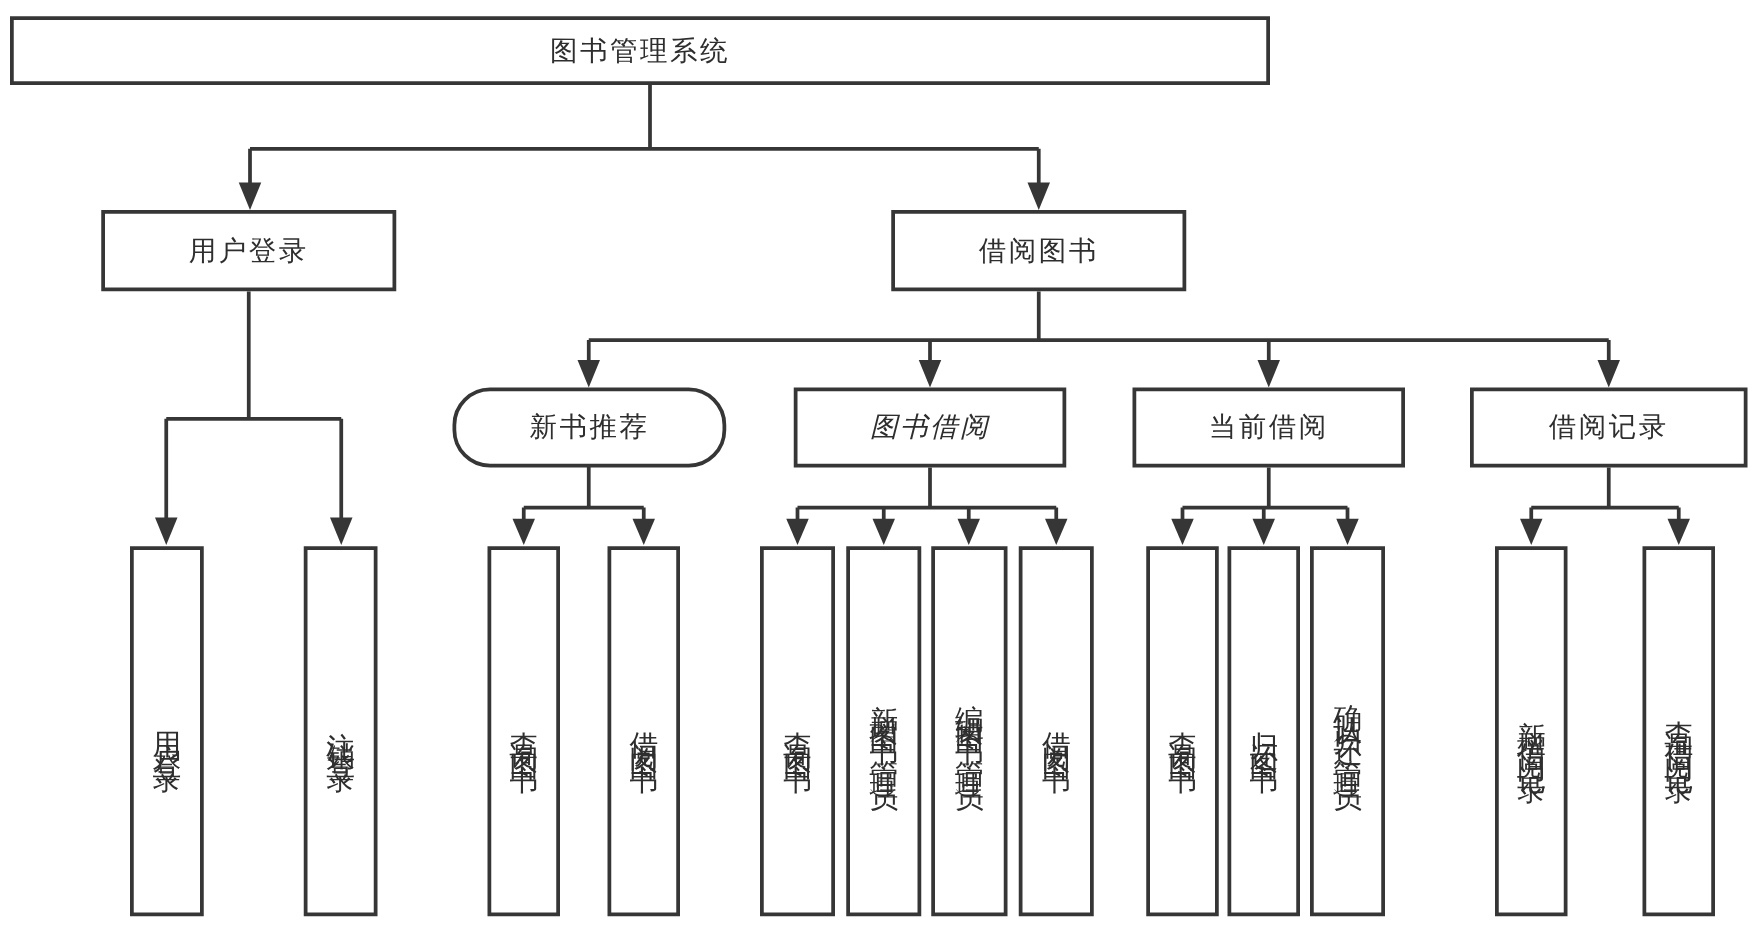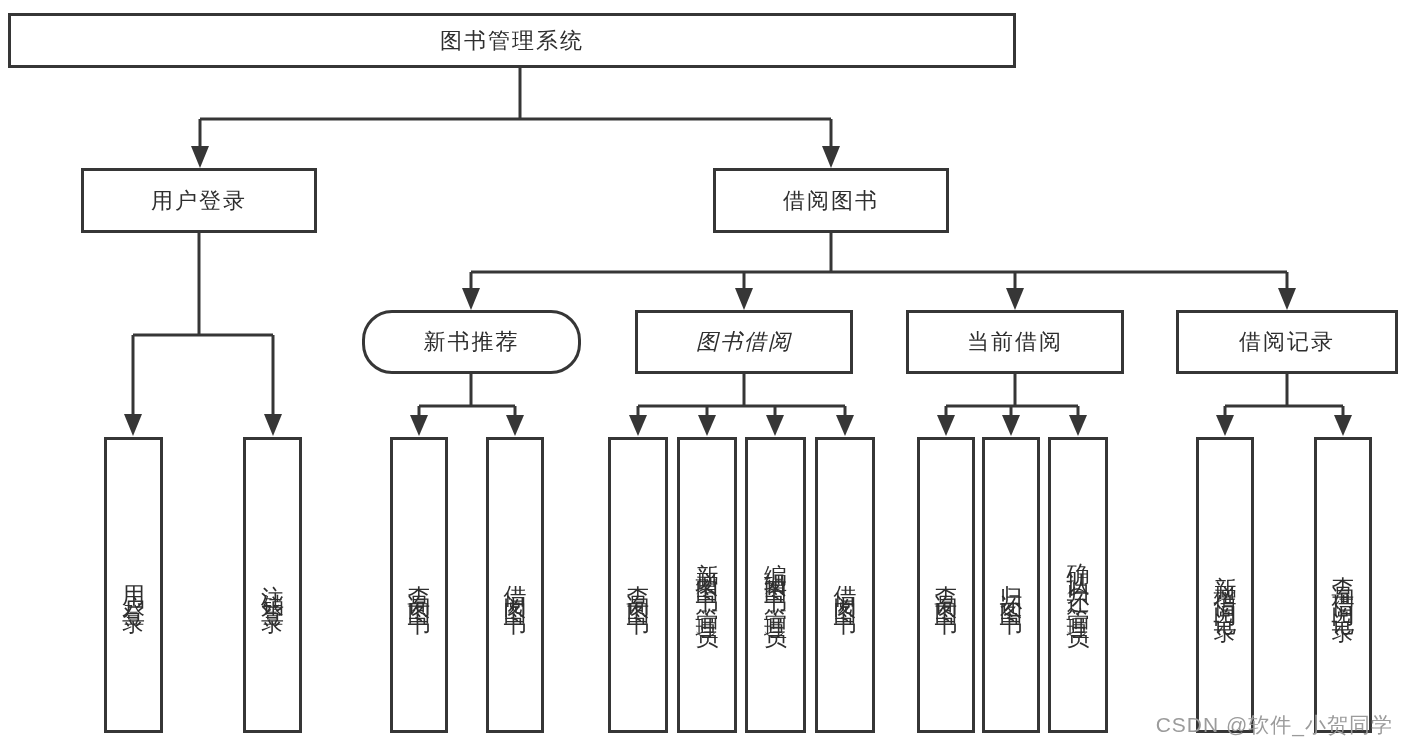--- a/index.html
+++ b/index.html
@@ -198,14 +198,13 @@
     <span>确认归还（管理员）</span>
   </div>
 
   <div class="box v-box" style="left:1196px; top:437px; width:58px; height:296px;">
     <span>新增借阅记录</span>
   </div>
   <div class="box v-box" style="left:1314px; top:437px; width:58px; height:296px;">
     <span>查询借阅记录</span>
   </div>
 
-  <div class="watermark">CSDN @软件_小贺同学</div>
 </div>
 
 </body></html>

